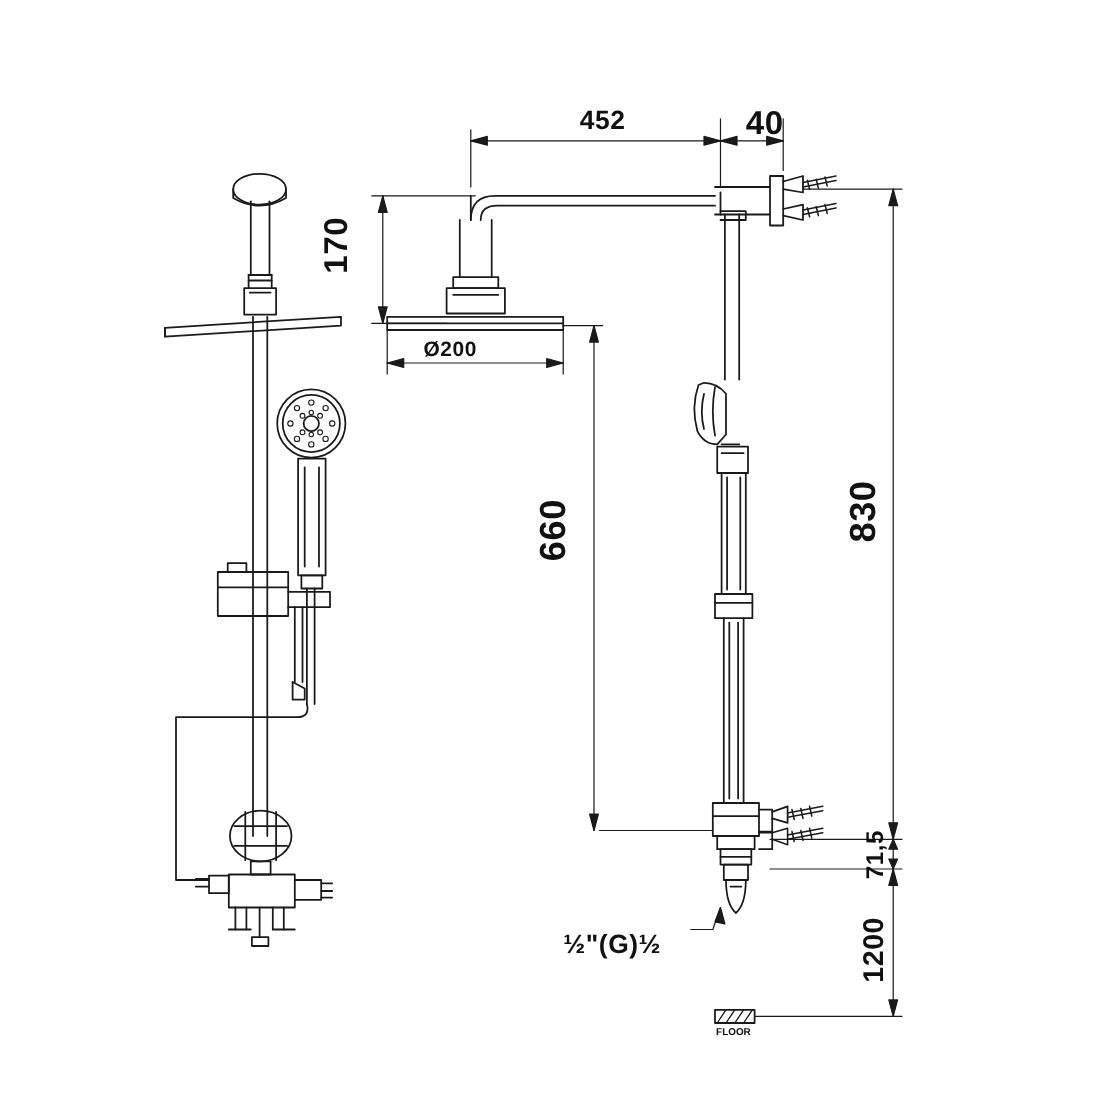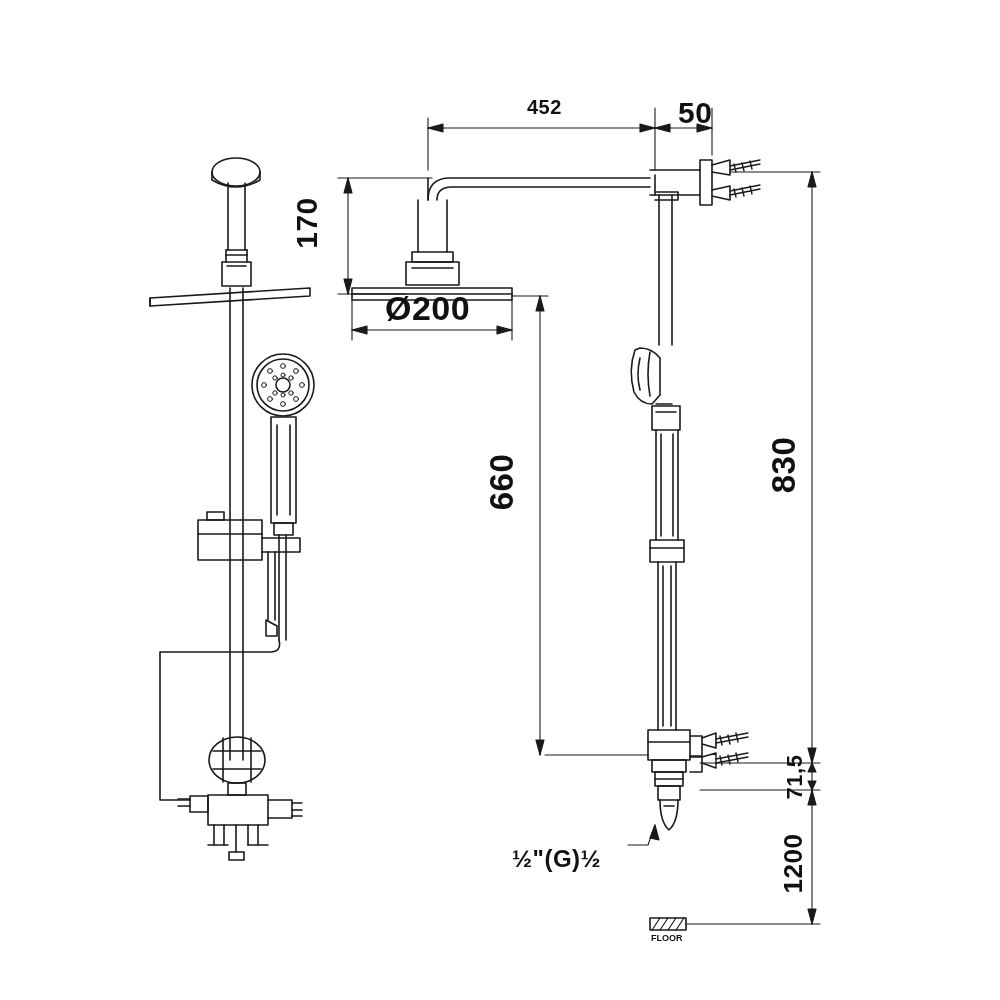--- a/index.html
+++ b/index.html
@@ -260,27 +260,27 @@
         <path d="M812 790 L812 924"></path>
         <path d="M812 790 L808 805 L816 805 Z" fill="#1a1a1a"></path>
         <path d="M812 924 L808 909 L816 909 Z" fill="#1a1a1a"></path>
 
         <path d="M628 845 L648 845 L655 825"></path>
         <path d="M655 825 L650 838 L659 840 Z" fill="#1a1a1a"></path>
       </g>
     </g>
   </svg>
 
-  <div class="dim-label" style="left:527px; top:96px; font-size:20px;">452</div>
-
-  <div class="dim-label" style="left:678px; top:96px; font-size:30px;">50</div>
+  <div class="dim-label" style="left:527px; top:96px; font-size:24px;">452</div>
+
+  <div class="dim-label" style="left:678px; top:96px; font-size:30px;">40</div>
 
   <div class="dim-label v-label" style="left:281px; top:206px; font-size:30px; transform:rotate(-90deg);">170</div>
 
-  <div class="dim-label" style="left:385px; top:289px; font-size:34px;">Ø200</div>
+  <div class="dim-label" style="left:385px; top:308px; font-size:19px;">Ø200</div>
 
   <div class="dim-label v-label" style="left:474px; top:463px; font-size:33px; transform:rotate(-90deg);">660</div>
 
   <div class="dim-label v-label" style="left:756px; top:446px; font-size:33px; transform:rotate(-90deg);">830</div>
 
   <div class="dim-label v-label" style="left:773px; top:764px; font-size:22px; transform:rotate(-90deg);">71,5</div>
 
   <div class="dim-label v-label" style="left:764px; top:848px; font-size:26px; transform:rotate(-90deg);">1200</div>
 
   <div class="dim-label" style="left:512px; top:845px; font-size:24px;">½"(G)½</div>

